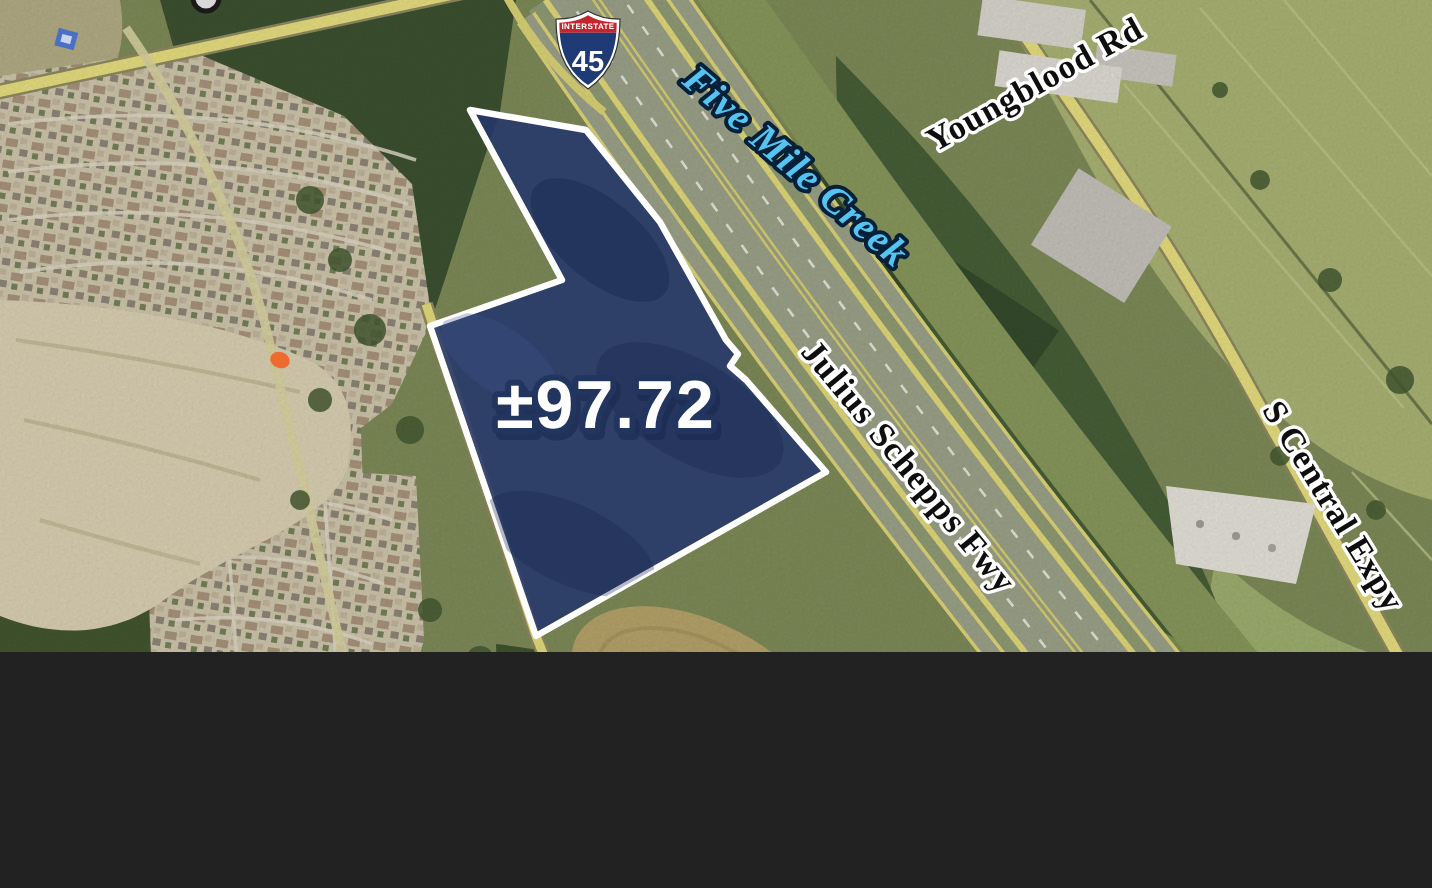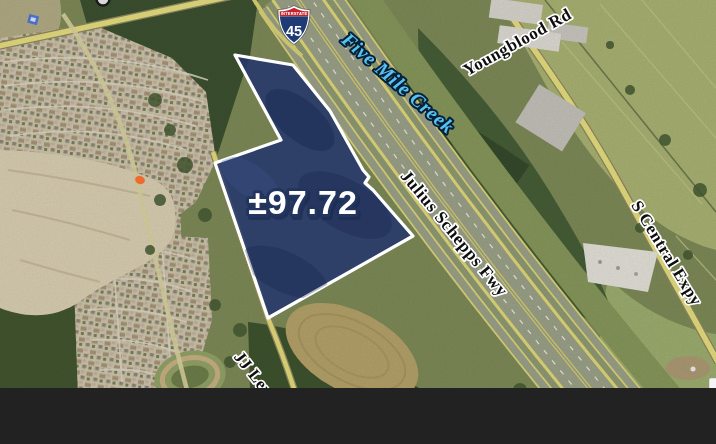--- a/index.html
+++ b/index.html
@@ -1,18 +1,18 @@
 <!DOCTYPE html>
 <html><head>
 <meta charset="utf-8">
 <style>
   html,body{margin:0;padding:0;background:#222;}
   .map-viewport{
     position:relative;
-    width:716px;height:388px;
+    width:716px;height:326px;
     overflow:hidden;
     font-family:"Liberation Sans",sans-serif;
     cursor:grab;
   }
   .map-viewport svg{display:block;}
   
   .road-label{
     font-family:"Liberation Serif",serif;
     font-weight:bold;
     fill:#0e0e0e;

